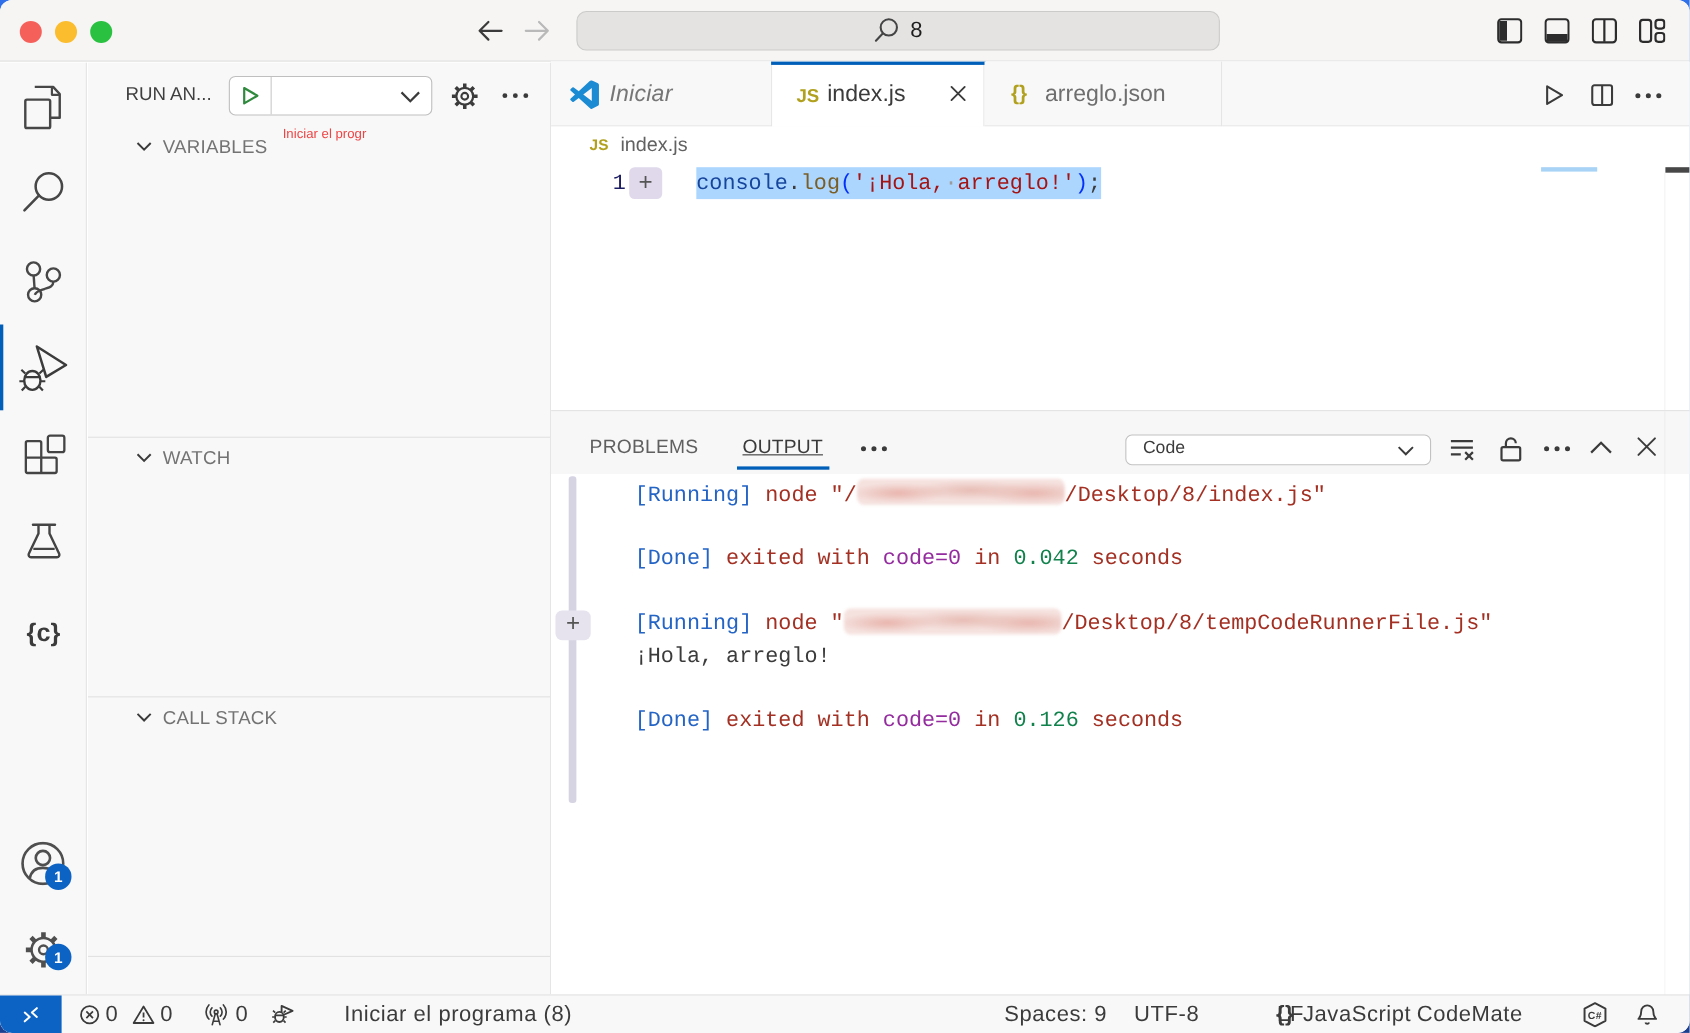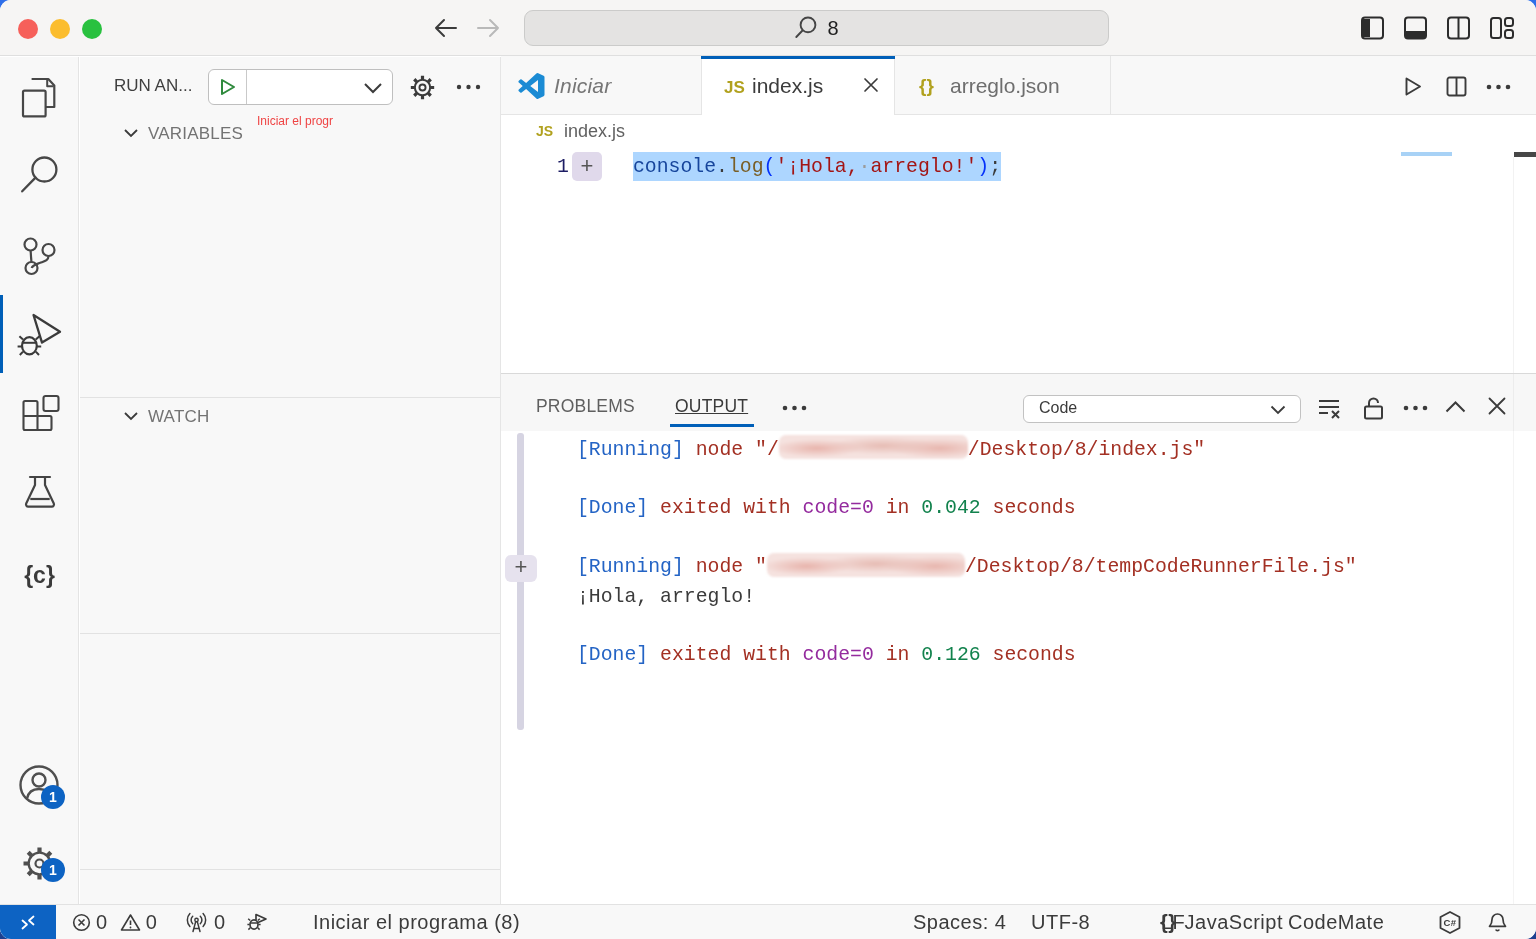--- a/index.html
+++ b/index.html
@@ -214,20 +214,26 @@
       <span class="lbl">VARIABLES</span>
     </div>
     <div class="secdiv" style="top:340px;"></div>
     <div class="sechead" style="top:341px;">
       <svg class="chev" width="16" height="16" viewBox="0 0 16 16">
           <path d="M2 5 L8 11 L14 5" fill="none" stroke="#3b3b3b" stroke-width="1.8"></path>
         </svg>
       <span class="lbl">WATCH</span>
     </div>
     <div class="secdiv" style="top:576px;"></div>
+    <div class="sechead" style="top:577px;">
+      <svg class="chev" width="16" height="16" viewBox="0 0 16 16">
+          <path d="M2 5 L8 11 L14 5" fill="none" stroke="#3b3b3b" stroke-width="1.8"></path>
+        </svg>
+      <span class="lbl">CALL STACK</span>
+    </div>
     <div class="secdiv" style="top:812px;"></div>
   </div>
 
   <div id="editor">
     <div id="tabstrip">
       <div class="tab" id="tabWelcome">
         <svg class="abs" style="left:17px;top:17px;" width="27" height="26" viewBox="0 0 100 100">
           <path d="M96.5 10.7L75.9 0.8a6.2 6.2 0 0 0-7.1 1.2L29.3 38 12.1 25a4.1 4.1 0 0 0-5.3.2L1.3 30.2a4.1 4.1 0 0 0 0 6.1L16.2 50 1.3 63.7a4.1 4.1 0 0 0 0 6.1l5.5 5a4.1 4.1 0 0 0 5.3.2l17.2-13 39.5 36a6.2 6.2 0 0 0 7.1 1.2l20.6-9.9a6.2 6.2 0 0 0 3.5-5.6V16.3a6.2 6.2 0 0 0-3.5-5.6zM75 72.7L45.2 50 75 27.3z" fill="#1b8bd4"></path>
         </svg>
         <div class="abs" style="left:53px;top:18px;font-size:21px;font-style:italic;color:#767676;letter-spacing:0.2px;">Iniciar</div>
@@ -359,21 +365,21 @@
       <span>0</span>
     </div>
     <div class="sitem" style="left:246px;gap:36px;">
       <svg width="24" height="22" viewBox="0 0 24 22" style="margin-right:7px;">
         <path d="M10 9 V3.5 L20 8 L12 11.5" fill="none" stroke="#3b3b3b" stroke-width="1.7" stroke-linejoin="round"></path>
         <ellipse cx="8" cy="13.5" rx="4" ry="4.6" fill="none" stroke="#3b3b3b" stroke-width="1.7"></ellipse>
         <path d="M4.4 12 h7.2 M4.2 9.5 L2.2 7.7 M11.8 9.5 l2-1.8 M3.6 13.5 H1.4 M12.4 13.5 h2.2 M4.2 16.8 L2.4 18.6 M11.8 16.8 l1.8 1.8" stroke="#3b3b3b" stroke-width="1.5"></path>
       </svg>
       <span>Iniciar el programa (8)</span>
     </div>
-    <div class="sitem" style="left:913px;">Spaces: 4</div>
+    <div class="sitem" style="left:913px;">Spaces: 9</div>
     <div class="sitem" style="left:1031px;">UTF-8</div>
     <div class="sitem" style="left:1117px;margin-left:44px;">LF</div>
     <div class="sitem" style="left:1160px;"><span style="font-weight:bold;margin-right:8px;">{}</span> JavaScript</div>
     <div class="sitem" style="left:1288px;">CodeMate</div>
     <div class="sitem" style="left:1439px;">
       <svg width="22" height="23" viewBox="0 0 22 23">
         <path d="M11 1 L20.5 6 V17 L11 22 L1.5 17 V6 Z" fill="none" stroke="#3b3b3b" stroke-width="1.8" stroke-linejoin="round"></path>
         <text x="11" y="15" font-size="9.5" font-weight="bold" fill="#3b3b3b" text-anchor="middle" font-family="Liberation Sans">C#</text>
       </svg>
     </div>

